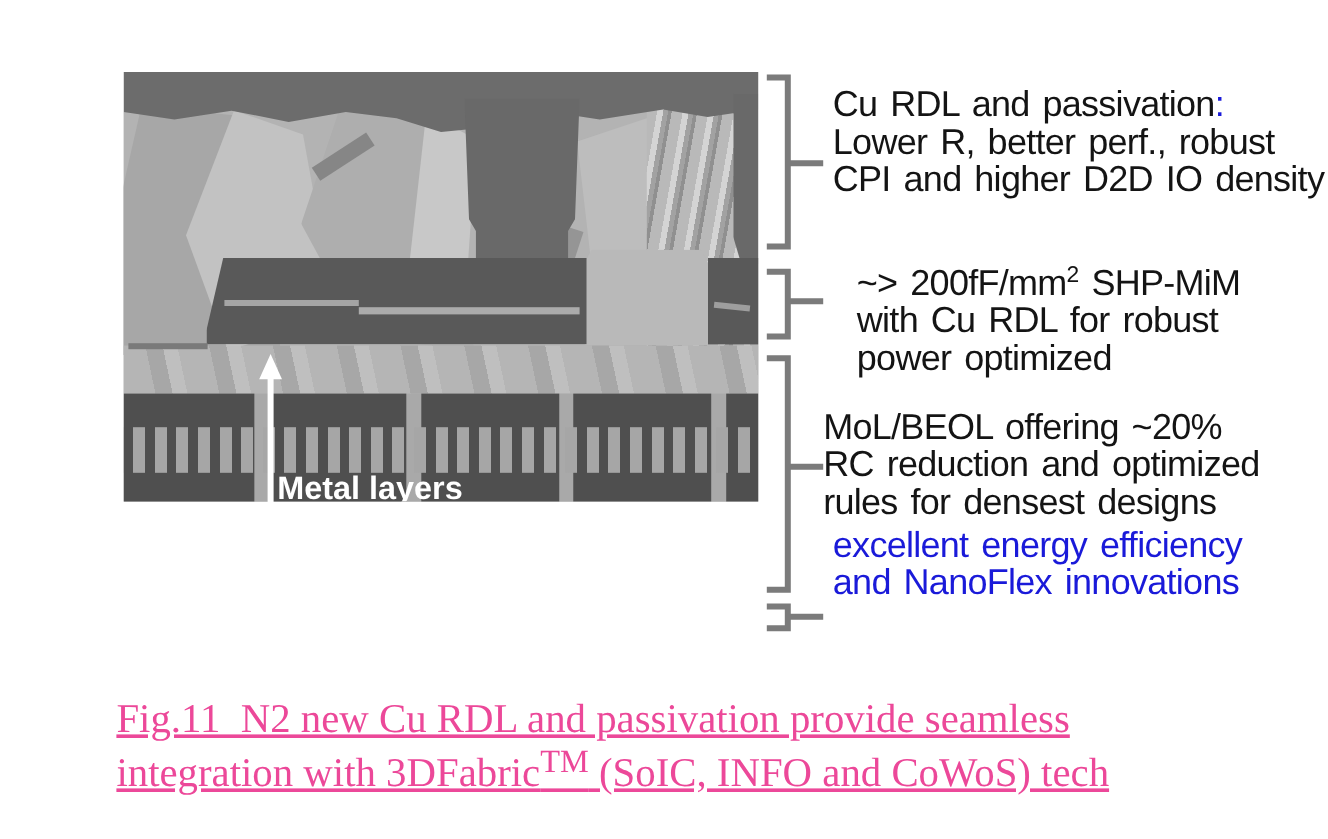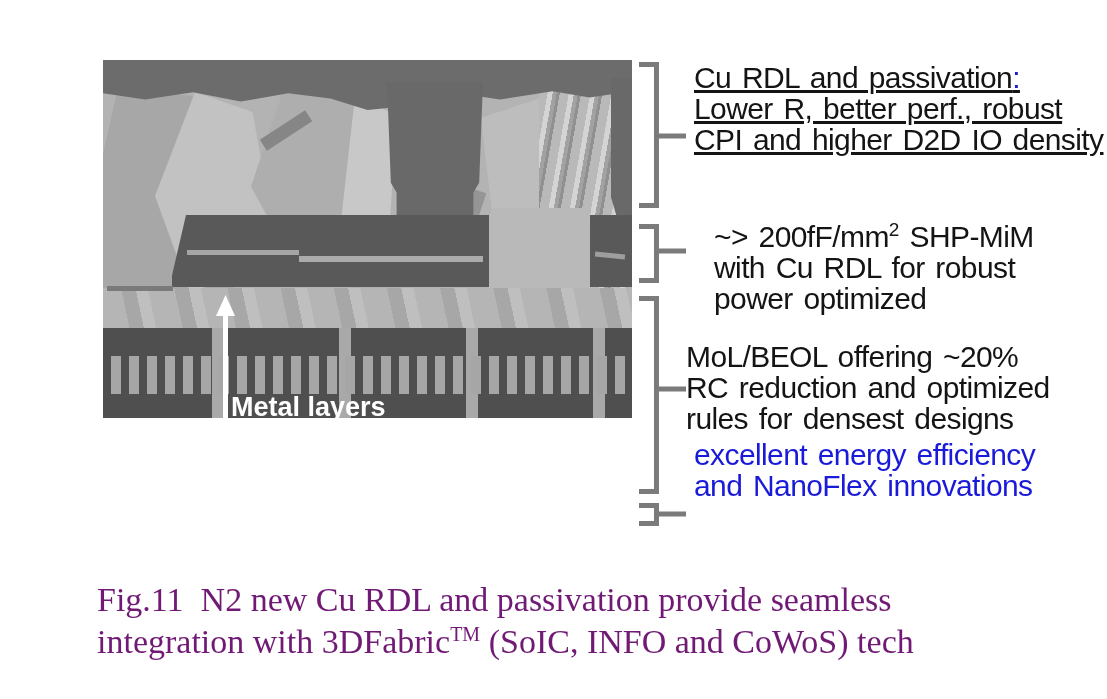--- a/index.html
+++ b/index.html
@@ -85,30 +85,30 @@
   .overlay{position:absolute;left:0;top:0;width:1107px;height:699px;pointer-events:none;}
   .bracket{fill:none;stroke:var(--bracket,#7b7b7b);stroke-width:5px;}
   .arrow-shaft{stroke:#ffffff;stroke-width:5px;}
   .arrow-head{fill:#ffffff;}
 
   
   .ann{position:absolute;font-size:30px;line-height:31px;color:var(--ink,#141414);
       letter-spacing:-0.6px;word-spacing:3px;white-space:nowrap;}
   .ann .blue, .ann.blue{color:var(--blue,#1a1ad9);}
   .ann sup{font-size:19px;}
-  .b1{left:694px;top:62px;text-decoration:underline;}
+  .b1{left:694px;top:72px;}
   .b2{left:694px;top:214px;margin-left:20px;}
   .b3{left:686px;top:341px;}
   .b4{left:694px;top:439px;}
 
   
   .caption{position:absolute;left:97px;top:582px;
       font-family:"Liberation Serif",serif;font-size:34px;line-height:35px;
-      color:#701a75;white-space:nowrap;}
-  .caption sup{font-size:20px;text-align:center;}
+      color:#ec4899;white-space:nowrap;text-decoration:underline;}
+  .caption sup{font-size:27px;text-align:center;}
 </style>
 </head>
 <body>
 
 <div class="fig">
 
   <div class="sem">
     <div class="abs g1"></div>
     <div class="abs g2"></div>
     <div class="abs g3"></div>

